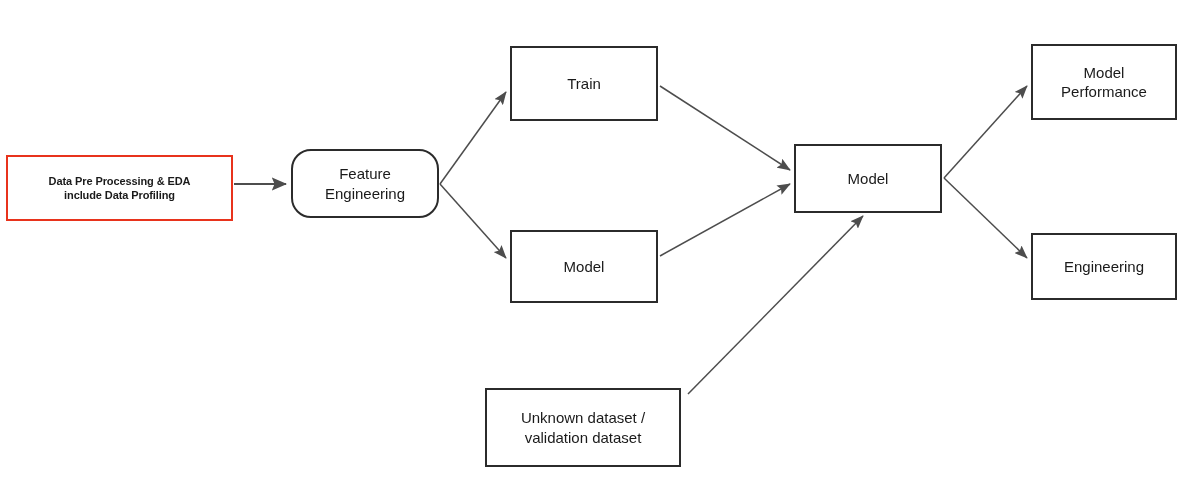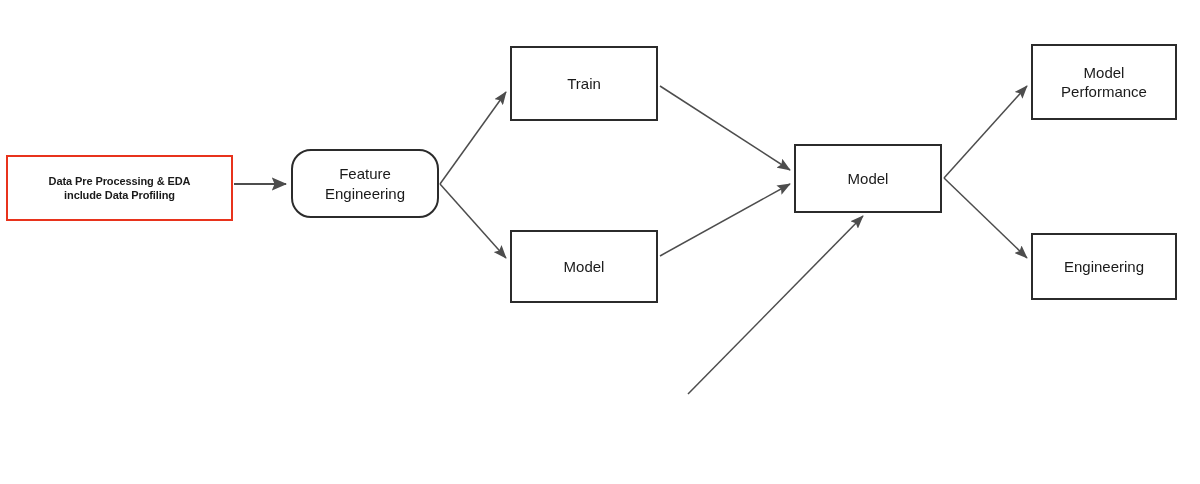--- a/index.html
+++ b/index.html
@@ -105,14 +105,18 @@
 
   <div class="node std" style="left:1031px; top:44px; width:146px; height:76px;">
     <span>Model
 Performance</span>
   </div>
 
   <div class="node std" style="left:1031px; top:233px; width:146px; height:67px;">
     <span>Engineering</span>
   </div>
 
+  <div class="node std" style="left:485px; top:388px; width:196px; height:79px;">
+    <span>Unknown dataset /
+validation dataset</span>
+  </div>
 
 </div>
 
 </body></html>

